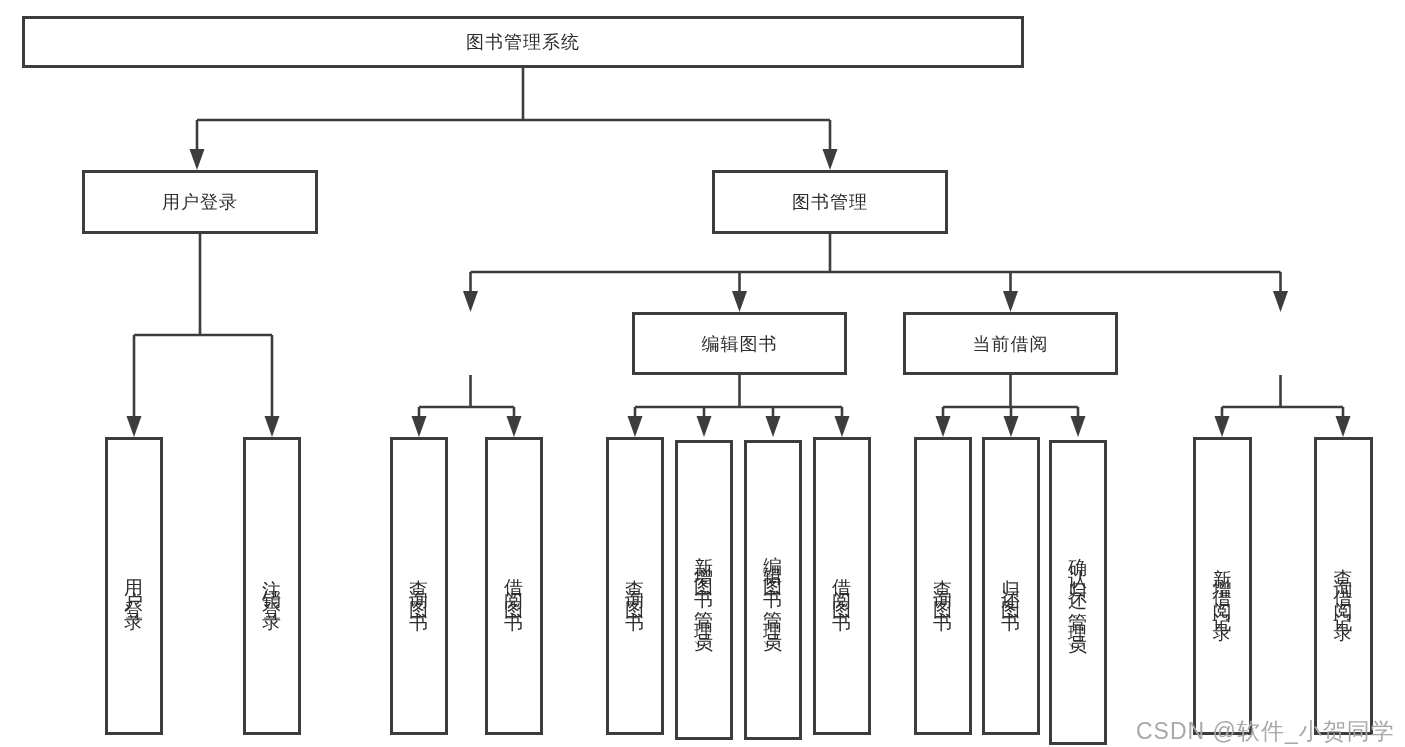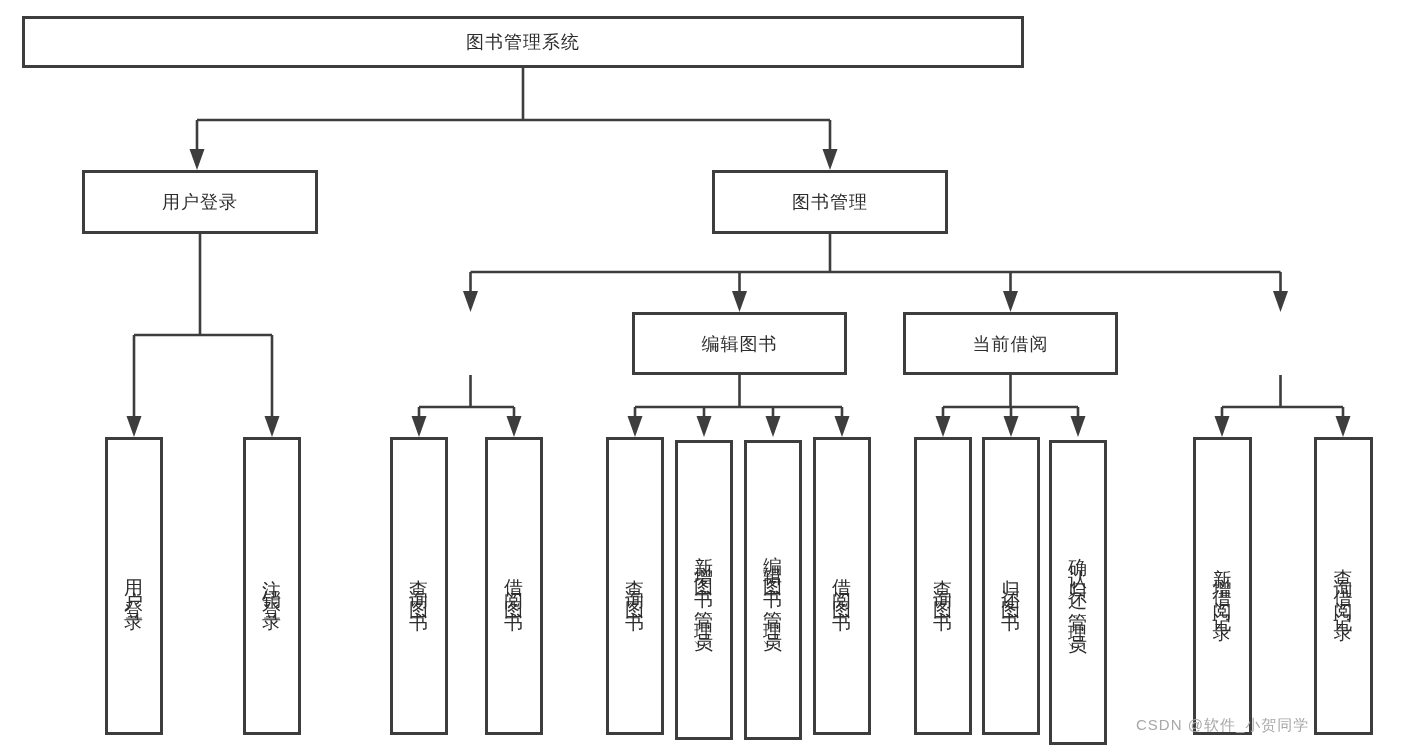--- a/index.html
+++ b/index.html
@@ -37,21 +37,21 @@
     writing-mode:vertical-rl;
     text-orientation:mixed;
     font-size:19px;
     letter-spacing:11px;
     line-height:1;
   }
   .watermark{
     position:absolute;
     left:1136px;
     top:716px;
-    font-size:15px;
+    font-size:23px;
     letter-spacing:1px;
     color:var(--watermark);
     white-space:nowrap;
   }
 </style>
 </head>
 <body>
 
 <div class="canvas">
 

